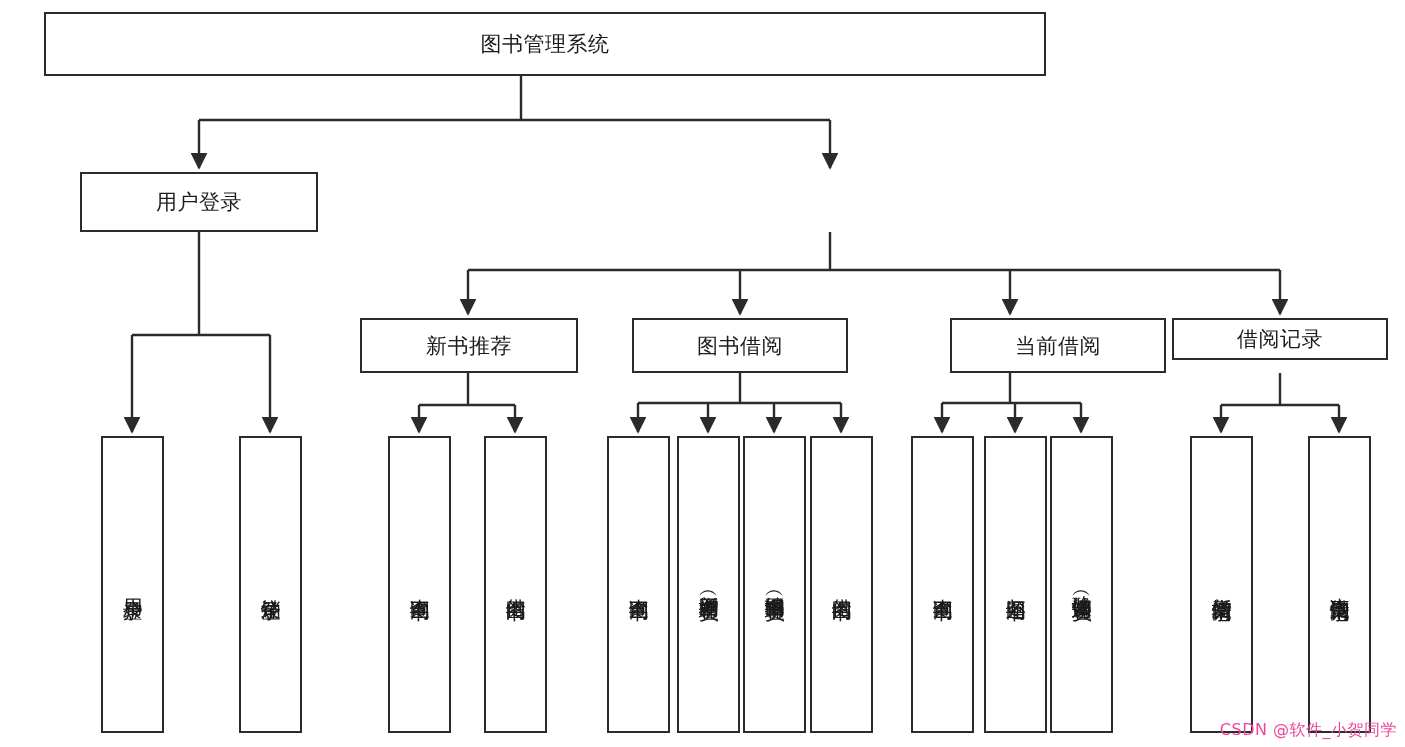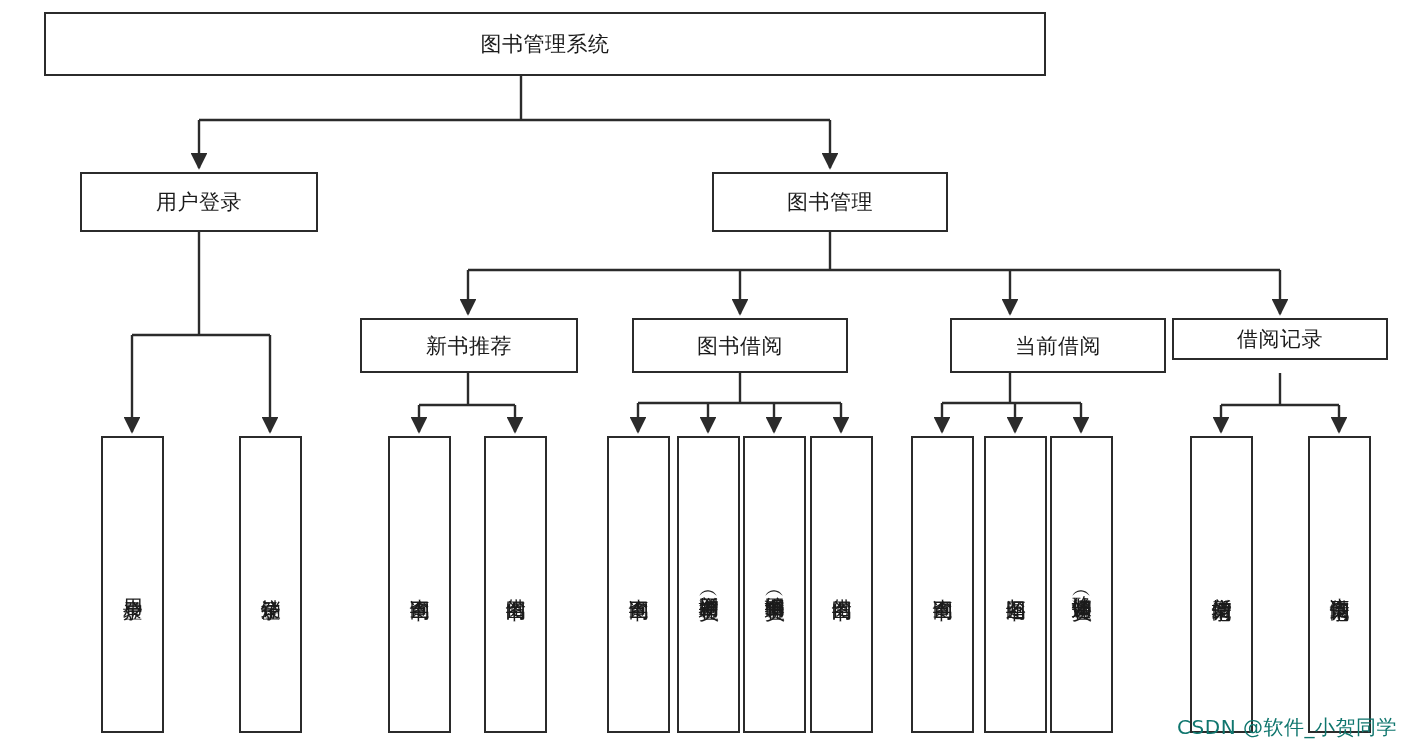--- a/index.html
+++ b/index.html
@@ -52,22 +52,22 @@
     display: block;
   }
   .node.vert .lbl {
     writing-mode: vertical-rl;
     text-orientation: upright;
   }
   .watermark {
     position: absolute;
     right: 8px;
     bottom: 6px;
-    font-size: 20px;
-    color: #0f766e;
+    font-size: 16px;
+    color: #ec4899;
     z-index: 5;
     white-space: nowrap;
     letter-spacing: 0.5px;
   }
 </style>
 </head>
 <body>
 
 <div id="canvas">
 
@@ -121,23 +121,20 @@
     </g>
   </svg>
 
   <div class="node horiz" style="left:20px; top:12px; width:1002px; height:64px;margin-left:24px;">
     <span class="lbl">图书管理系统</span>
   </div>
 
   <div class="node horiz" style="left:80px; top:172px; width:238px; height:60px;">
     <span class="lbl">用户登录</span>
   </div>
-  <div class="node horiz" style="left:712px; top:172px; width:236px; height:60px;">
-    <span class="lbl">图书管理</span>
-  </div>
 
   <div class="node horiz" style="left:632px; top:318px; width:216px; height:55px;">
     <span class="lbl">图书借阅</span>
   </div>
   <div class="node horiz" style="left:360px; top:318px; width:218px; height:55px;">
     <span class="lbl">新书推荐</span>
   </div>
   <div class="node horiz" style="left:902px; top:318px; width:216px; height:55px;margin-left:48px;">
     <span class="lbl">当前借阅</span>
   </div>

